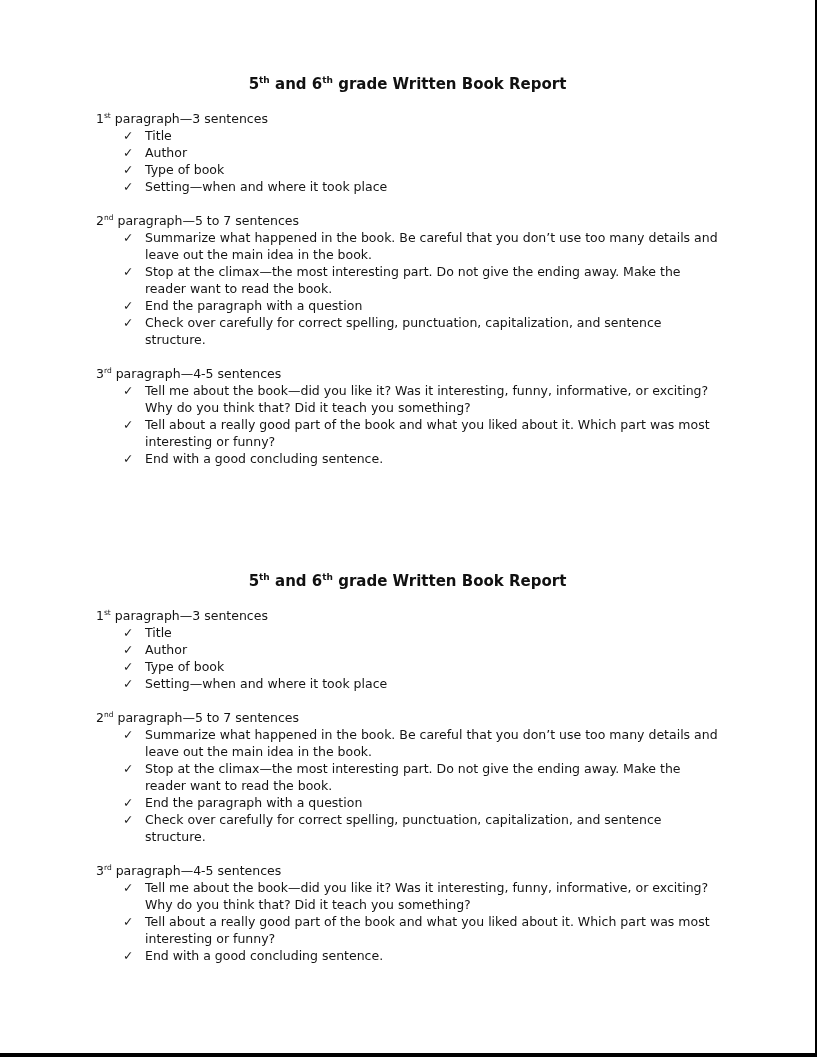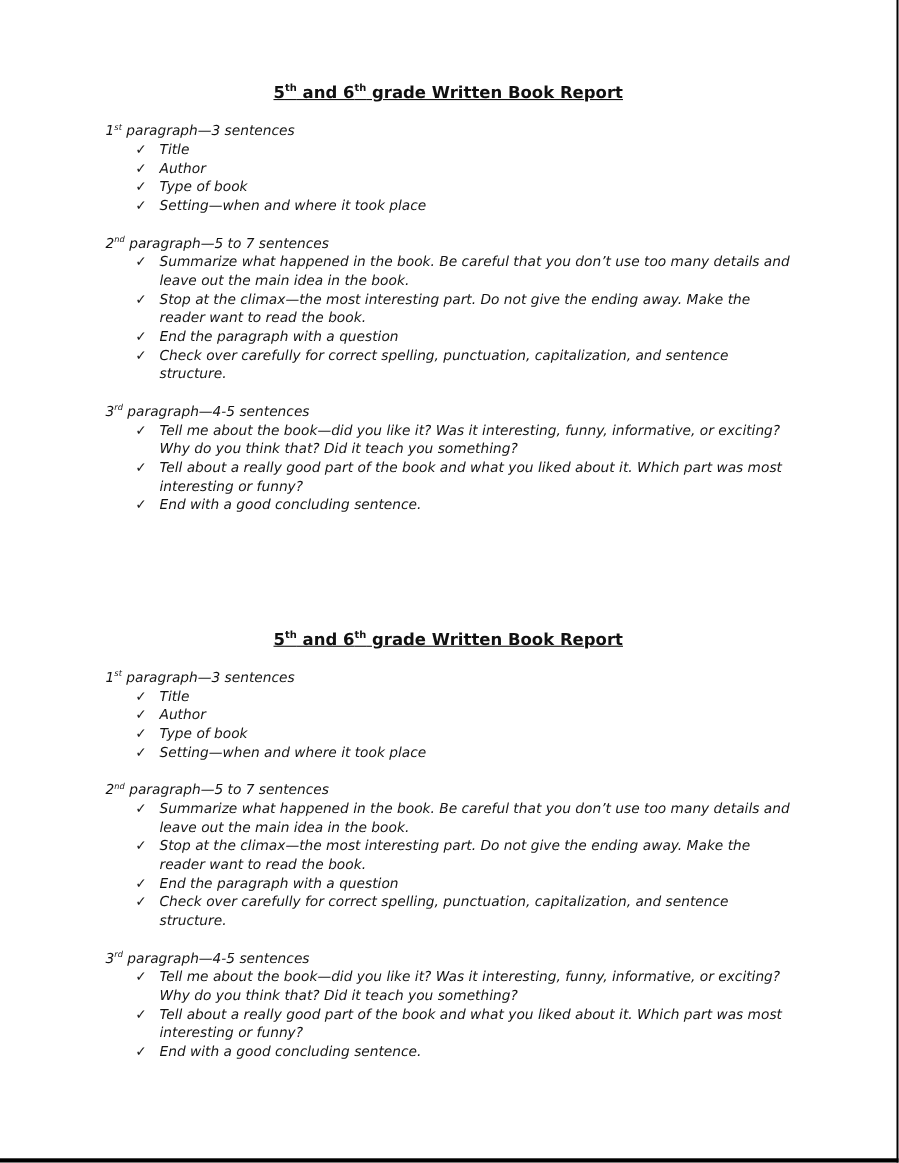--- a/index.html
+++ b/index.html
@@ -21,35 +21,34 @@
     padding: 0 96px;
   }
   .doc-title {
     margin-top: 74px;
     margin-bottom: 16px;
     text-align: center;
     font-size: 15px;
     font-weight: bold;
     line-height: 20px;
     color: #111111;
-    text-decoration: underline;
   }
   .section-2 .doc-title {
     margin-top: 104px;
   }
   sup {
     font-size: 0.60em;
     line-height: 0;
     vertical-align: super;
   }
   .phead {
     line-height: 17px;
   }
   .phead + .checklist { margin-bottom: 0; }
-  .pblock { margin-top: 17px; font-style: italic; }
+  .pblock { margin-top: 17px; }
   .pblock.first { margin-top: 0; }
   .checklist {
     list-style: none;
     padding-left: 27px;
   }
   .check-item {
     display: flex;
     align-items: flex-start;
     line-height: 17px;
   }

